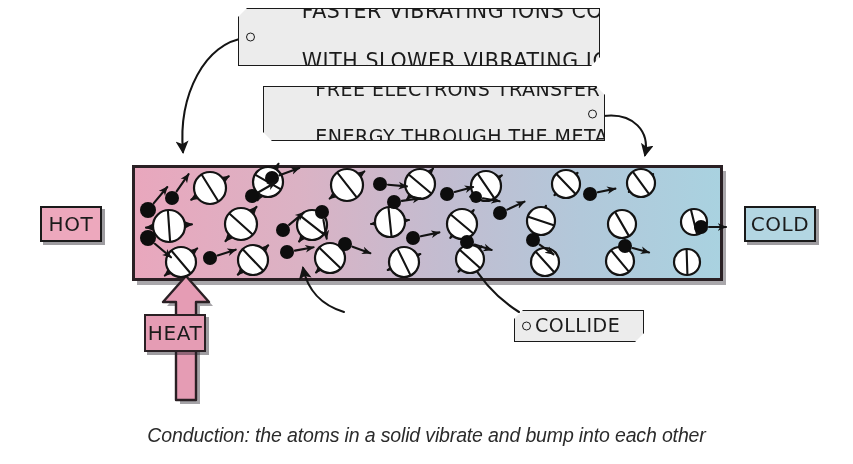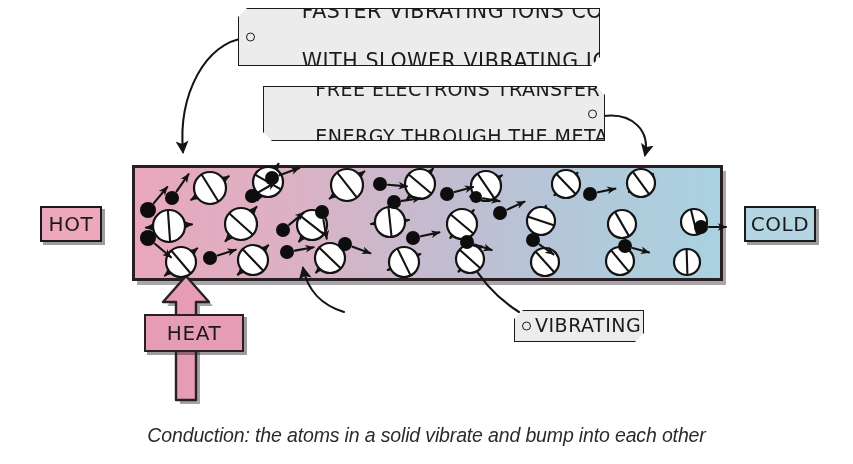--- a/index.html
+++ b/index.html
@@ -316,27 +316,27 @@
   </div>
 
   <div class="chip hot" style="left:40px;top:206px;width:62px;height:36px;">
     <span>HOT</span>
   </div>
 
   <div class="chip cold" style="left:744px;top:206px;width:72px;height:36px;">
     <span>COLD</span>
   </div>
 
-  <div class="chip heat" style="left:144px;top:314px;width:100px;height:38px;">
+  <div class="chip heat" style="left:144px;top:314px;width:62px;height:38px;">
     <span>HEAT</span>
   </div>
 
 
   <div class="tag small clipL" style="left:514px;top:310px;width:130px;height:32px;">
     <span class="hole"></span>
-    <span class="txt">VIBRATING</span>
+    <span class="txt">COLLIDE</span>
   </div>
 
   <div class="caption" style="top:424px;font-style:italic;">
     <span>Conduction: the atoms in a solid vibrate and bump into each other</span>
   </div>
 
 </div>
 
 </body></html>

